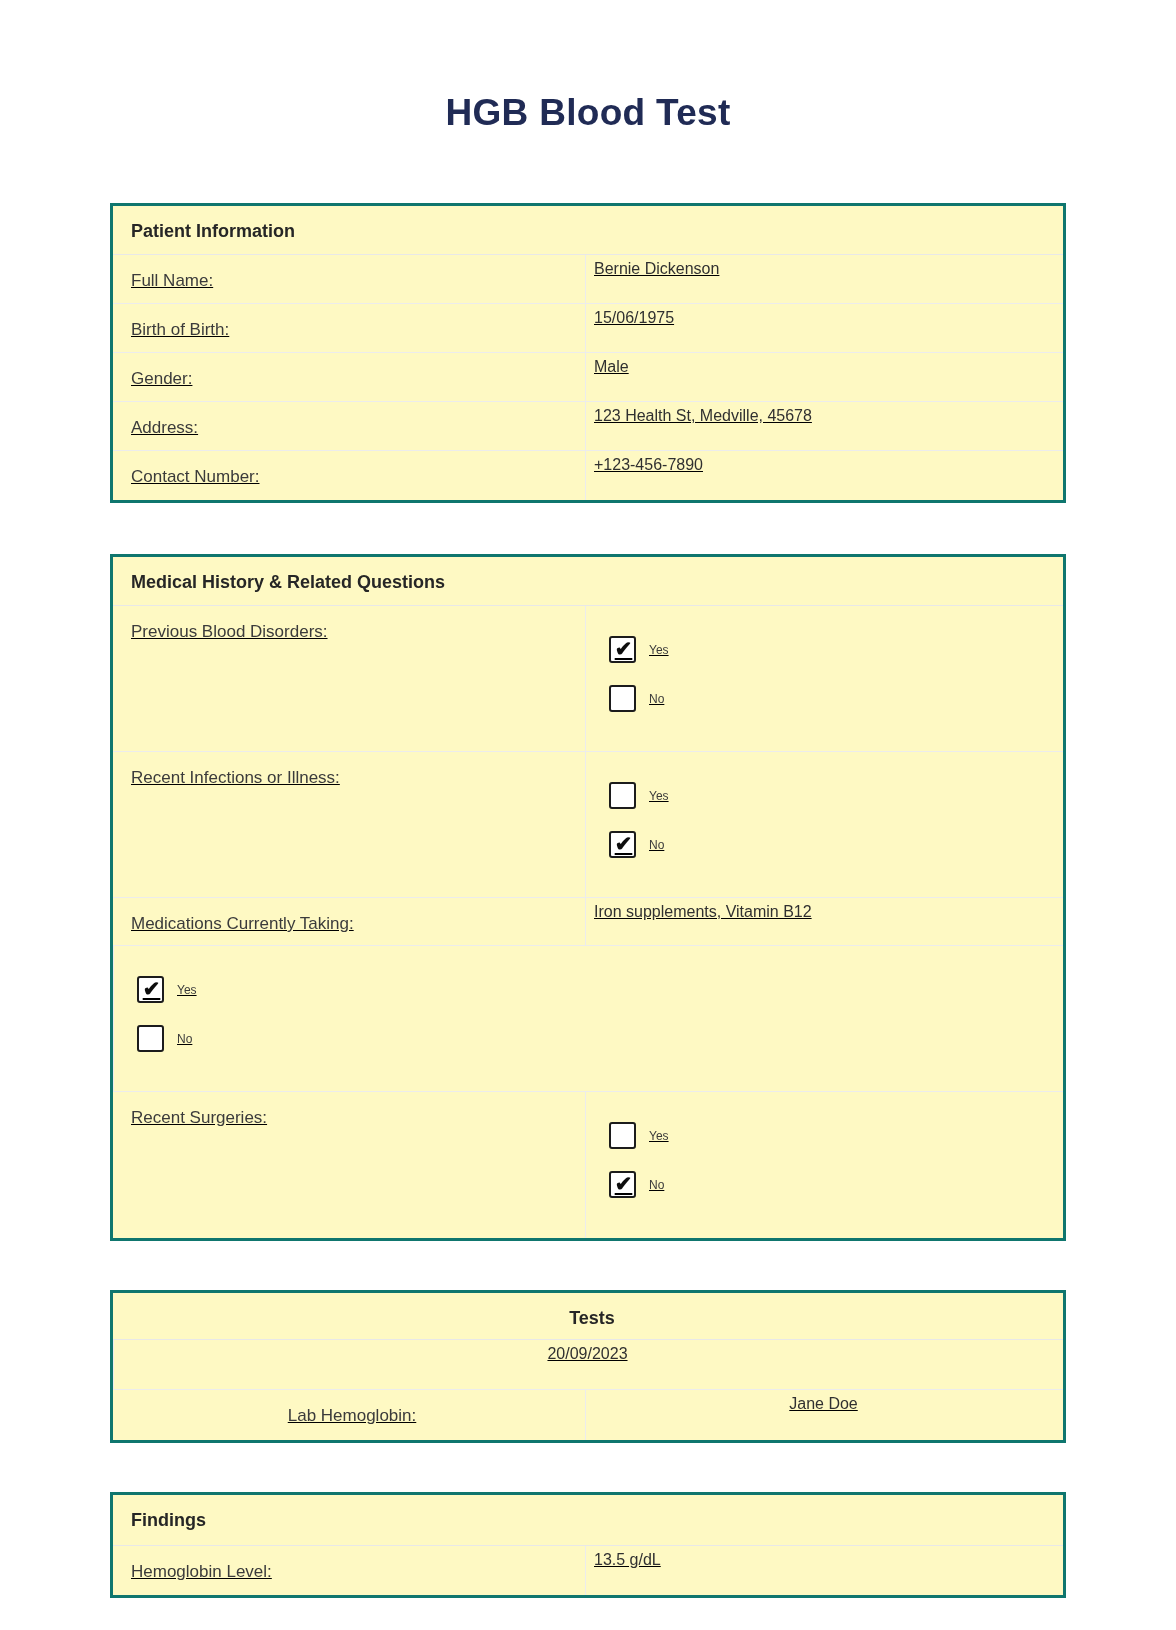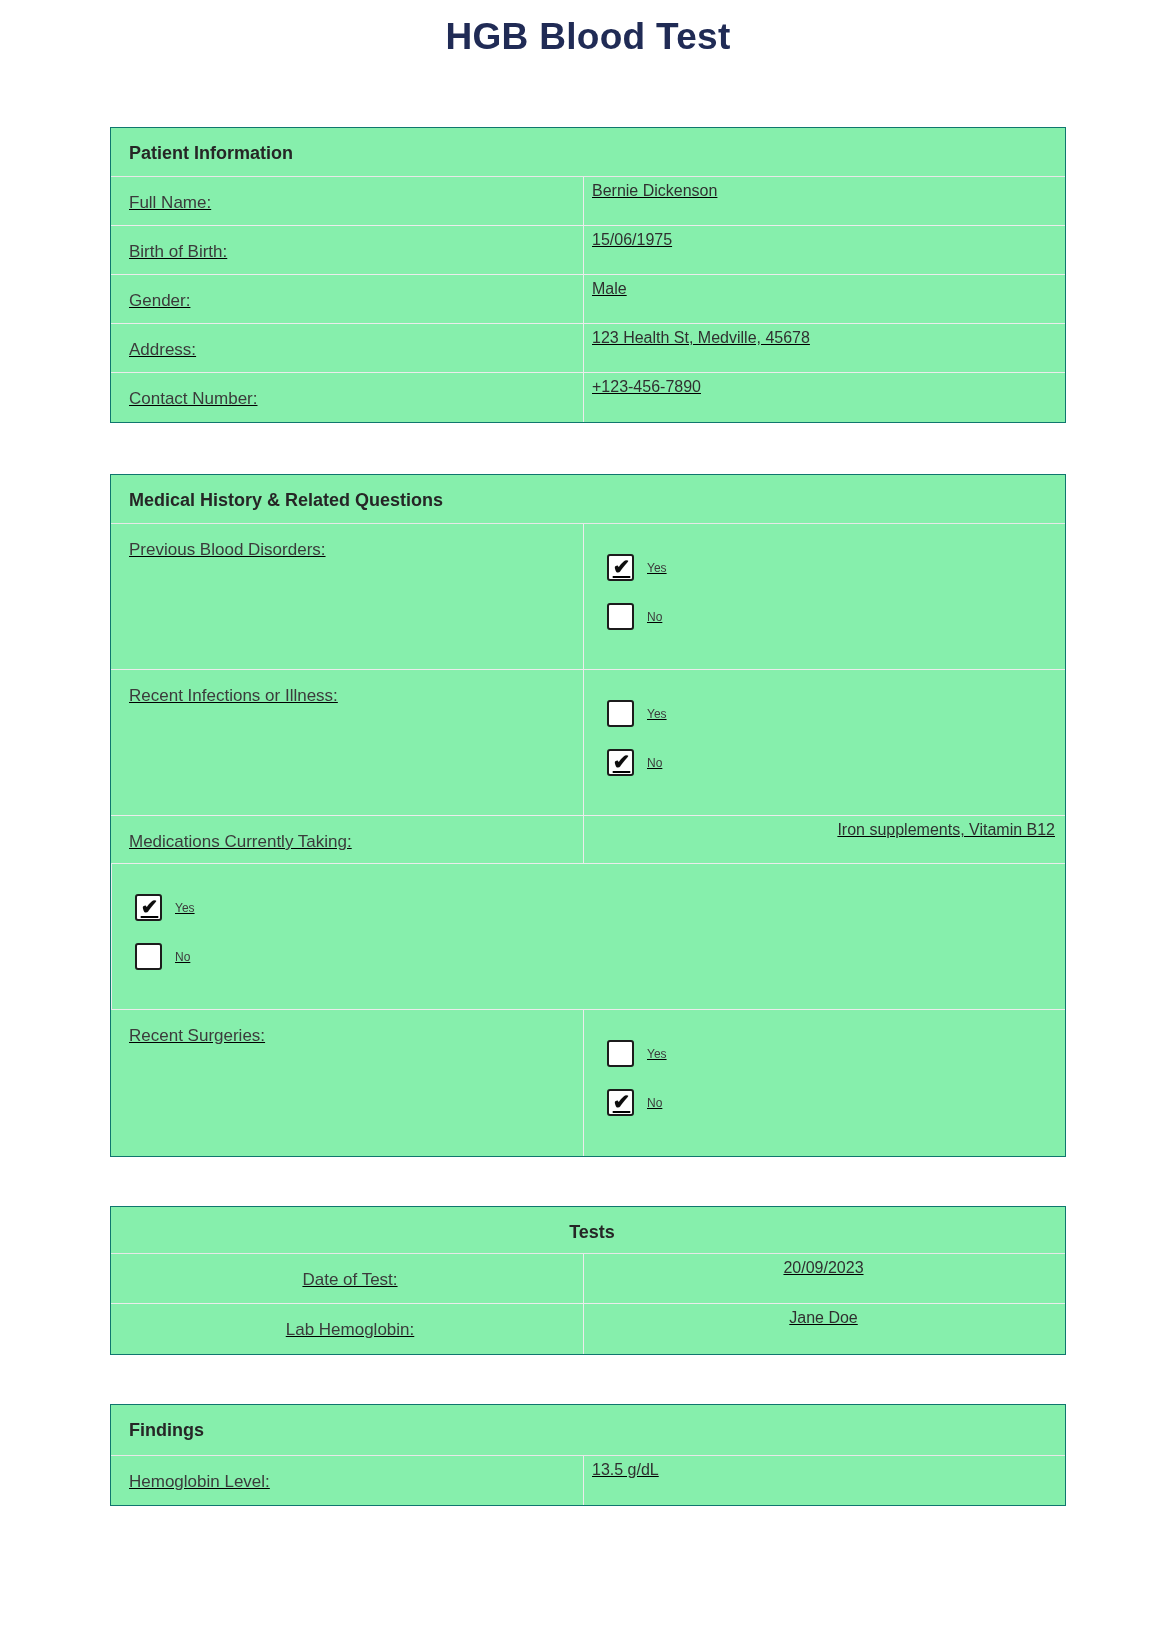--- a/index.html
+++ b/index.html
@@ -5,28 +5,28 @@
   html,body { margin:0; padding:0; background:#ffffff; }
   .page {
     width:1176px; height:1630px; overflow:hidden; position:relative;
     background:#ffffff;
     font-family:"Liberation Sans", sans-serif;
     -webkit-font-smoothing:antialiased;
   }
   .content { padding:0 110px; }
 
   .title {
-    margin:16px; 
+    margin:0; padding-top:92px;
     text-align:center;
     font-size:37px; font-weight:bold;
     color:#202b55;
     letter-spacing:0.3px;
   }
 
-  .tbl { border:1px solid #0f766e; background:#86efac; }
+  .tbl { border:3px solid #0f766e; background:#fef9c3; }
   .tbl-patient  { margin-top:69px; }
   .tbl-medical  { margin-top:51px; }
   .tbl-tests    { margin-top:49px;text-align:center; }
   .tbl-findings { margin-top:49px; }
 
   .tbl-header {
     box-sizing:border-box;
     padding:15px 10px 0 18px;
     font-size:18px; font-weight:bold; color:#262626;
     border-bottom:1px solid #e8e8e8;
@@ -46,21 +46,21 @@
     width:472px; box-sizing:border-box;
     padding:16px 12px 0 18px;
     font-size:17px; color:#3b3b3b;
   }
   .cell-value {
     flex:1; box-sizing:border-box;
     border-left:1px solid #ececec;
     padding:5px 10px 0 8px;
     font-size:16px; color:#303030;
   }
-  .cell-value.center { text-align:right; }
+  .cell-value.center { text-align:left; }
 
   .cb-group {
     padding-top:25px; padding-left:15px;
     display:flex; flex-direction:column; gap:22px;
   }
   .cb-option { display:flex; align-items:center; }
   .cb-box {
     width:23px; height:23px; flex:0 0 auto;
     border:2.5px solid #1c1c1c; border-radius:3px;
     background:#fff;
@@ -189,21 +189,20 @@
               <span class="cb-label">No</span>
             </div>
           </div>
         </div>
       </div>
     </div>
 
     <div class="tbl tbl-tests">
       <div class="tbl-header r47">Tests</div>
       <div class="row r50">
-        <div class="cell-label">Date of Test:</div>
         <div class="cell-value">20/09/2023</div>
       </div>
       <div class="row r50">
         <div class="cell-label">Lab Hemoglobin:</div>
         <div class="cell-value">Jane Doe</div>
       </div>
     </div>
 
     <div class="tbl tbl-findings">
       <div class="tbl-header r51">Findings</div>

